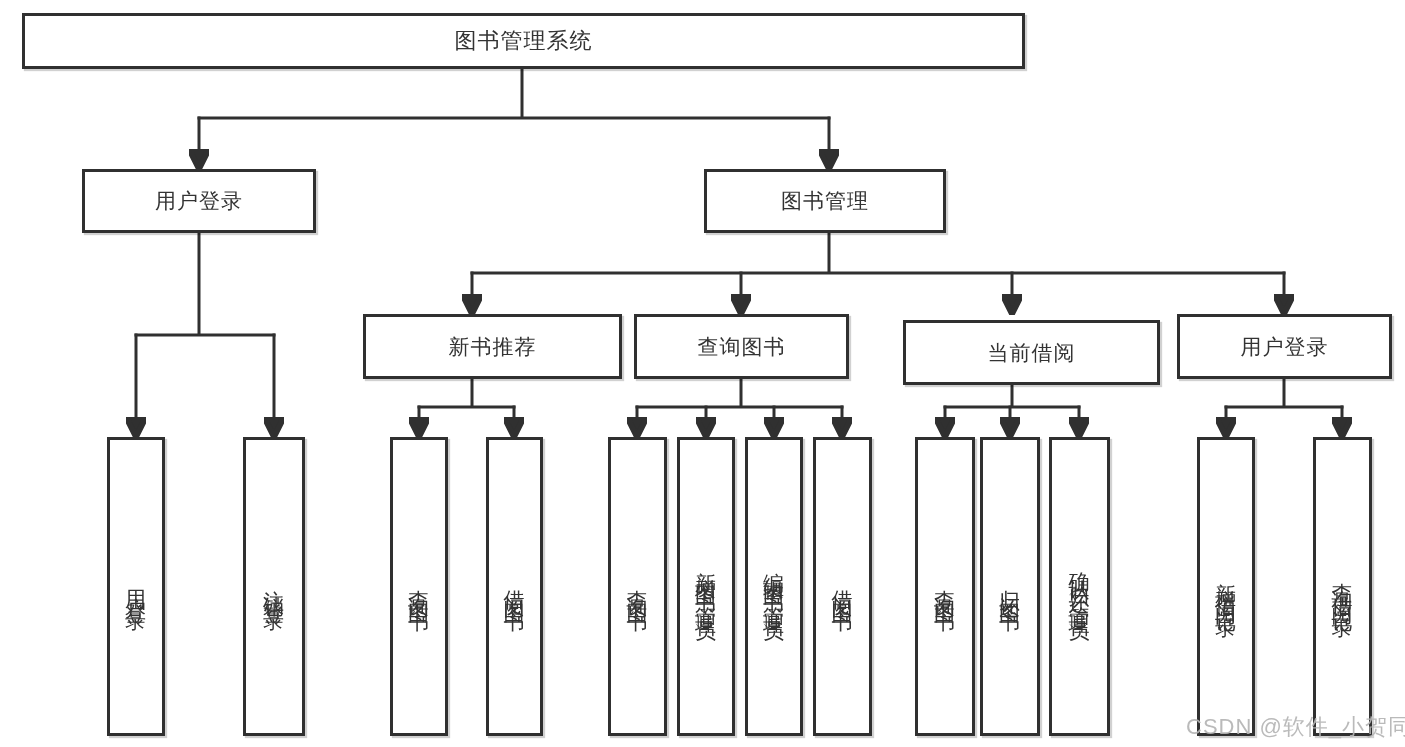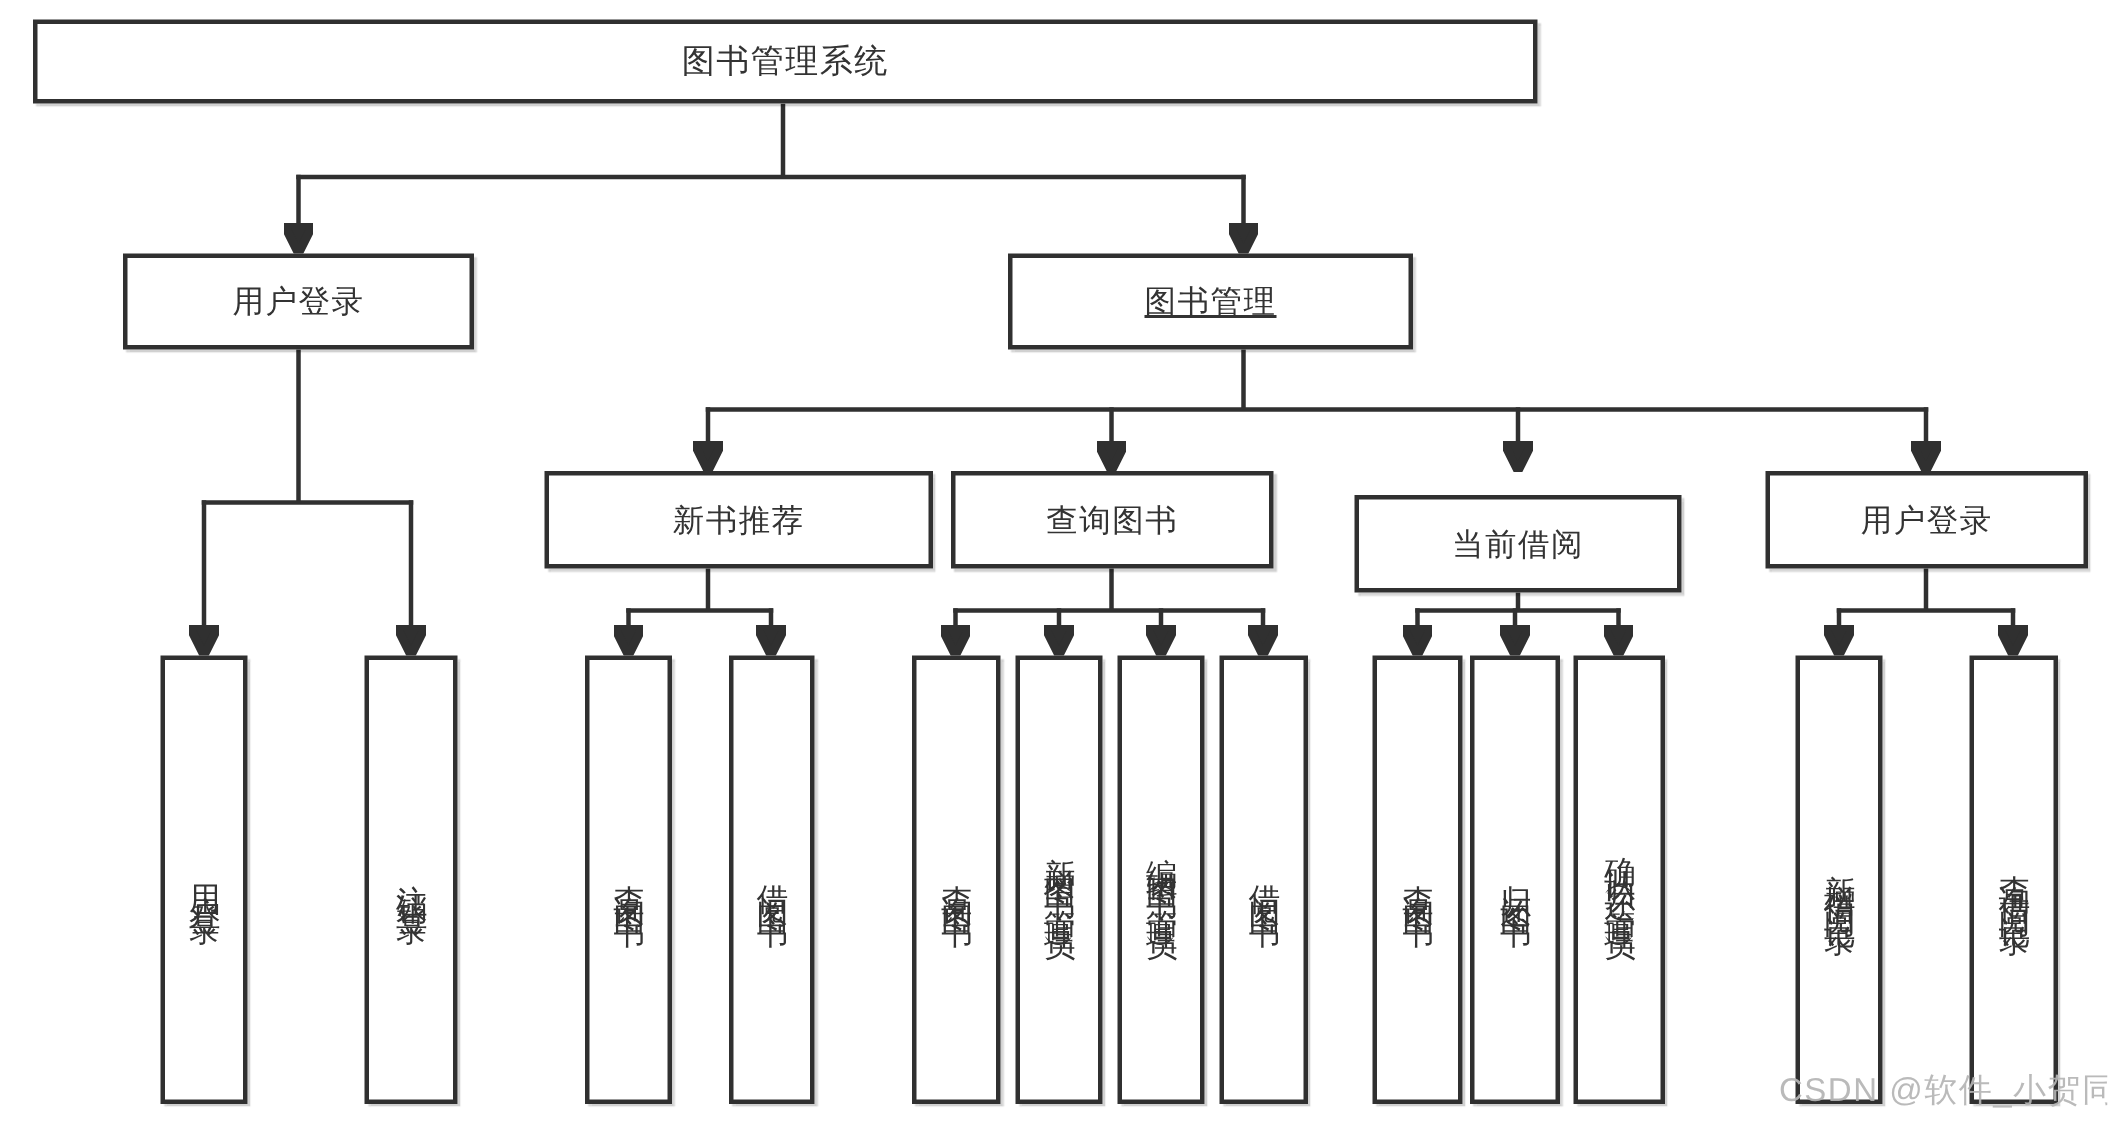--- a/index.html
+++ b/index.html
@@ -33,24 +33,24 @@
   .vbox{top:437px;height:299px;}
   .vbox .vtext{
     writing-mode:vertical-rl;
     text-orientation:mixed;
     font-size:21px;
     letter-spacing:7px;
     line-height:1;
   }
   .p-root{left:22px;top:13px;width:1003px;height:56px;}
   .p-l2a{left:82px;top:169px;width:234px;height:64px;}
-  .p-l2b{left:672px;top:169px;width:270px;height:64px;text-decoration:underline;}
+  .p-l2b{left:704px;top:169px;width:242px;height:64px;}
   .p-l3a{left:363px;top:314px;width:259px;height:65px;}
   .p-l3b{left:634px;top:314px;width:215px;height:65px;}
-  .p-l3c{left:903px;top:330px;width:218px;height:65px;}
+  .p-l3c{left:903px;top:320px;width:257px;height:65px;}
   .p-l3d{left:1177px;top:314px;width:215px;height:65px;}
   .p-v1{left:107px;width:58px;}
   .p-v2{left:243px;width:62px;}
   .p-v3{left:390px;width:58px;}
   .p-v4{left:486px;width:57px;}
   .p-v5{left:608px;width:59px;}
   .p-v6{left:677px;width:58px;}
   .p-v7{left:745px;width:58px;}
   .p-v8{left:813px;width:59px;}
   .p-v9{left:915px;width:60px;}

